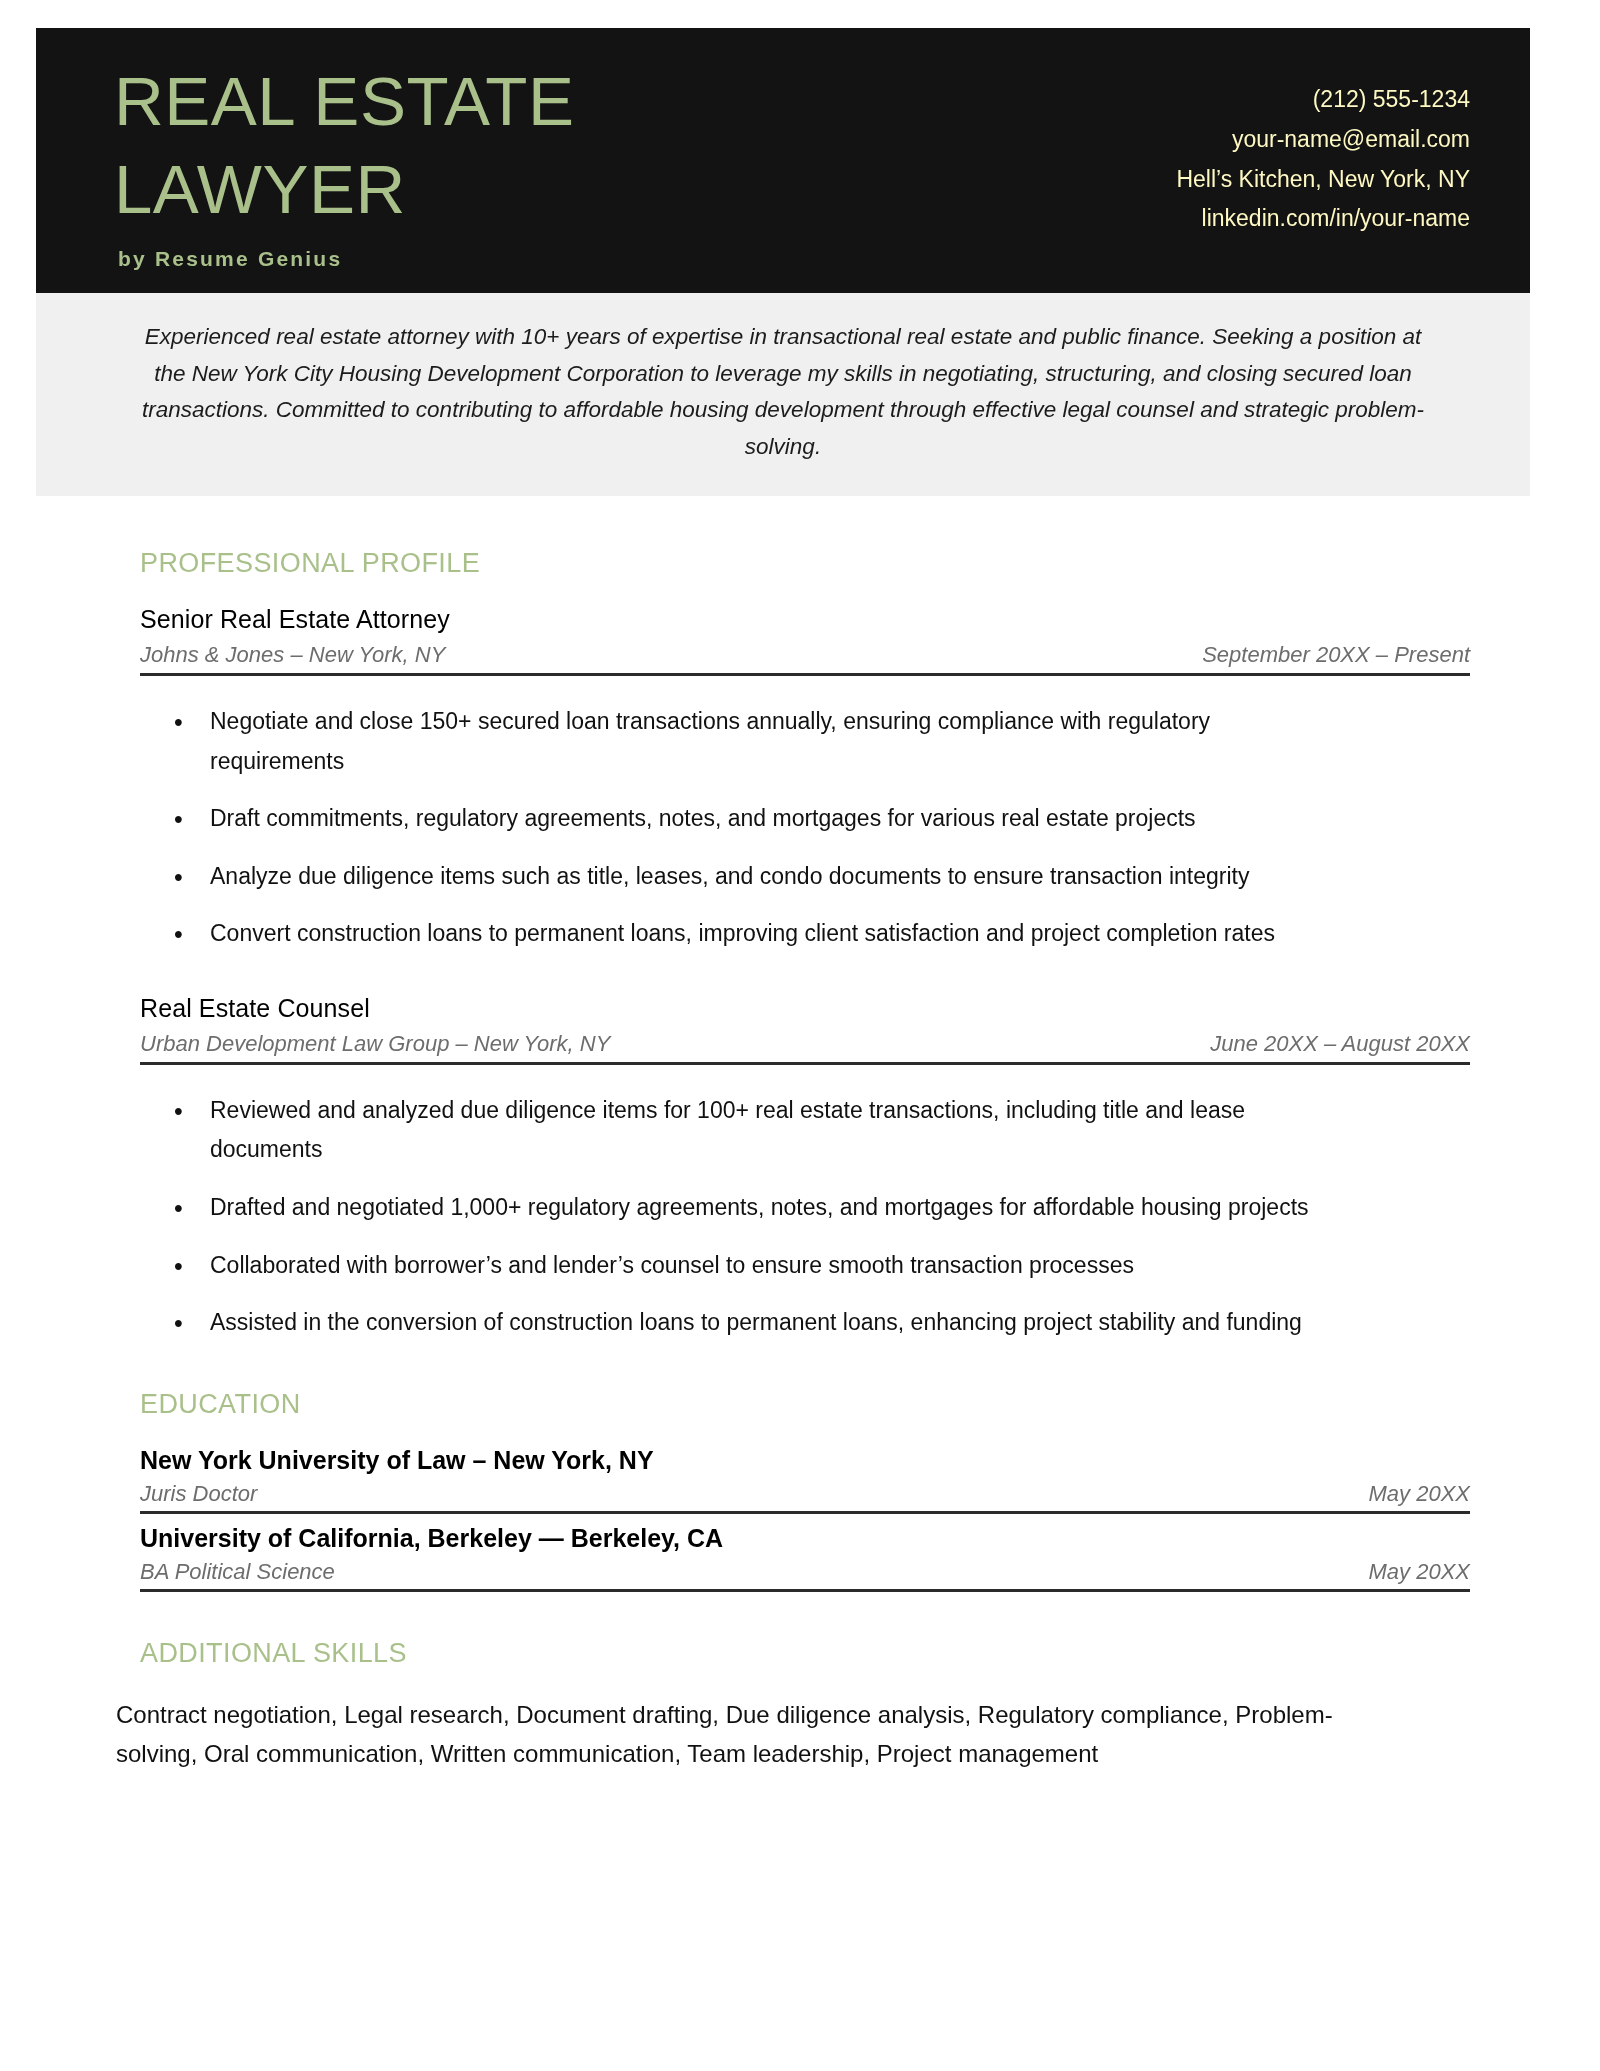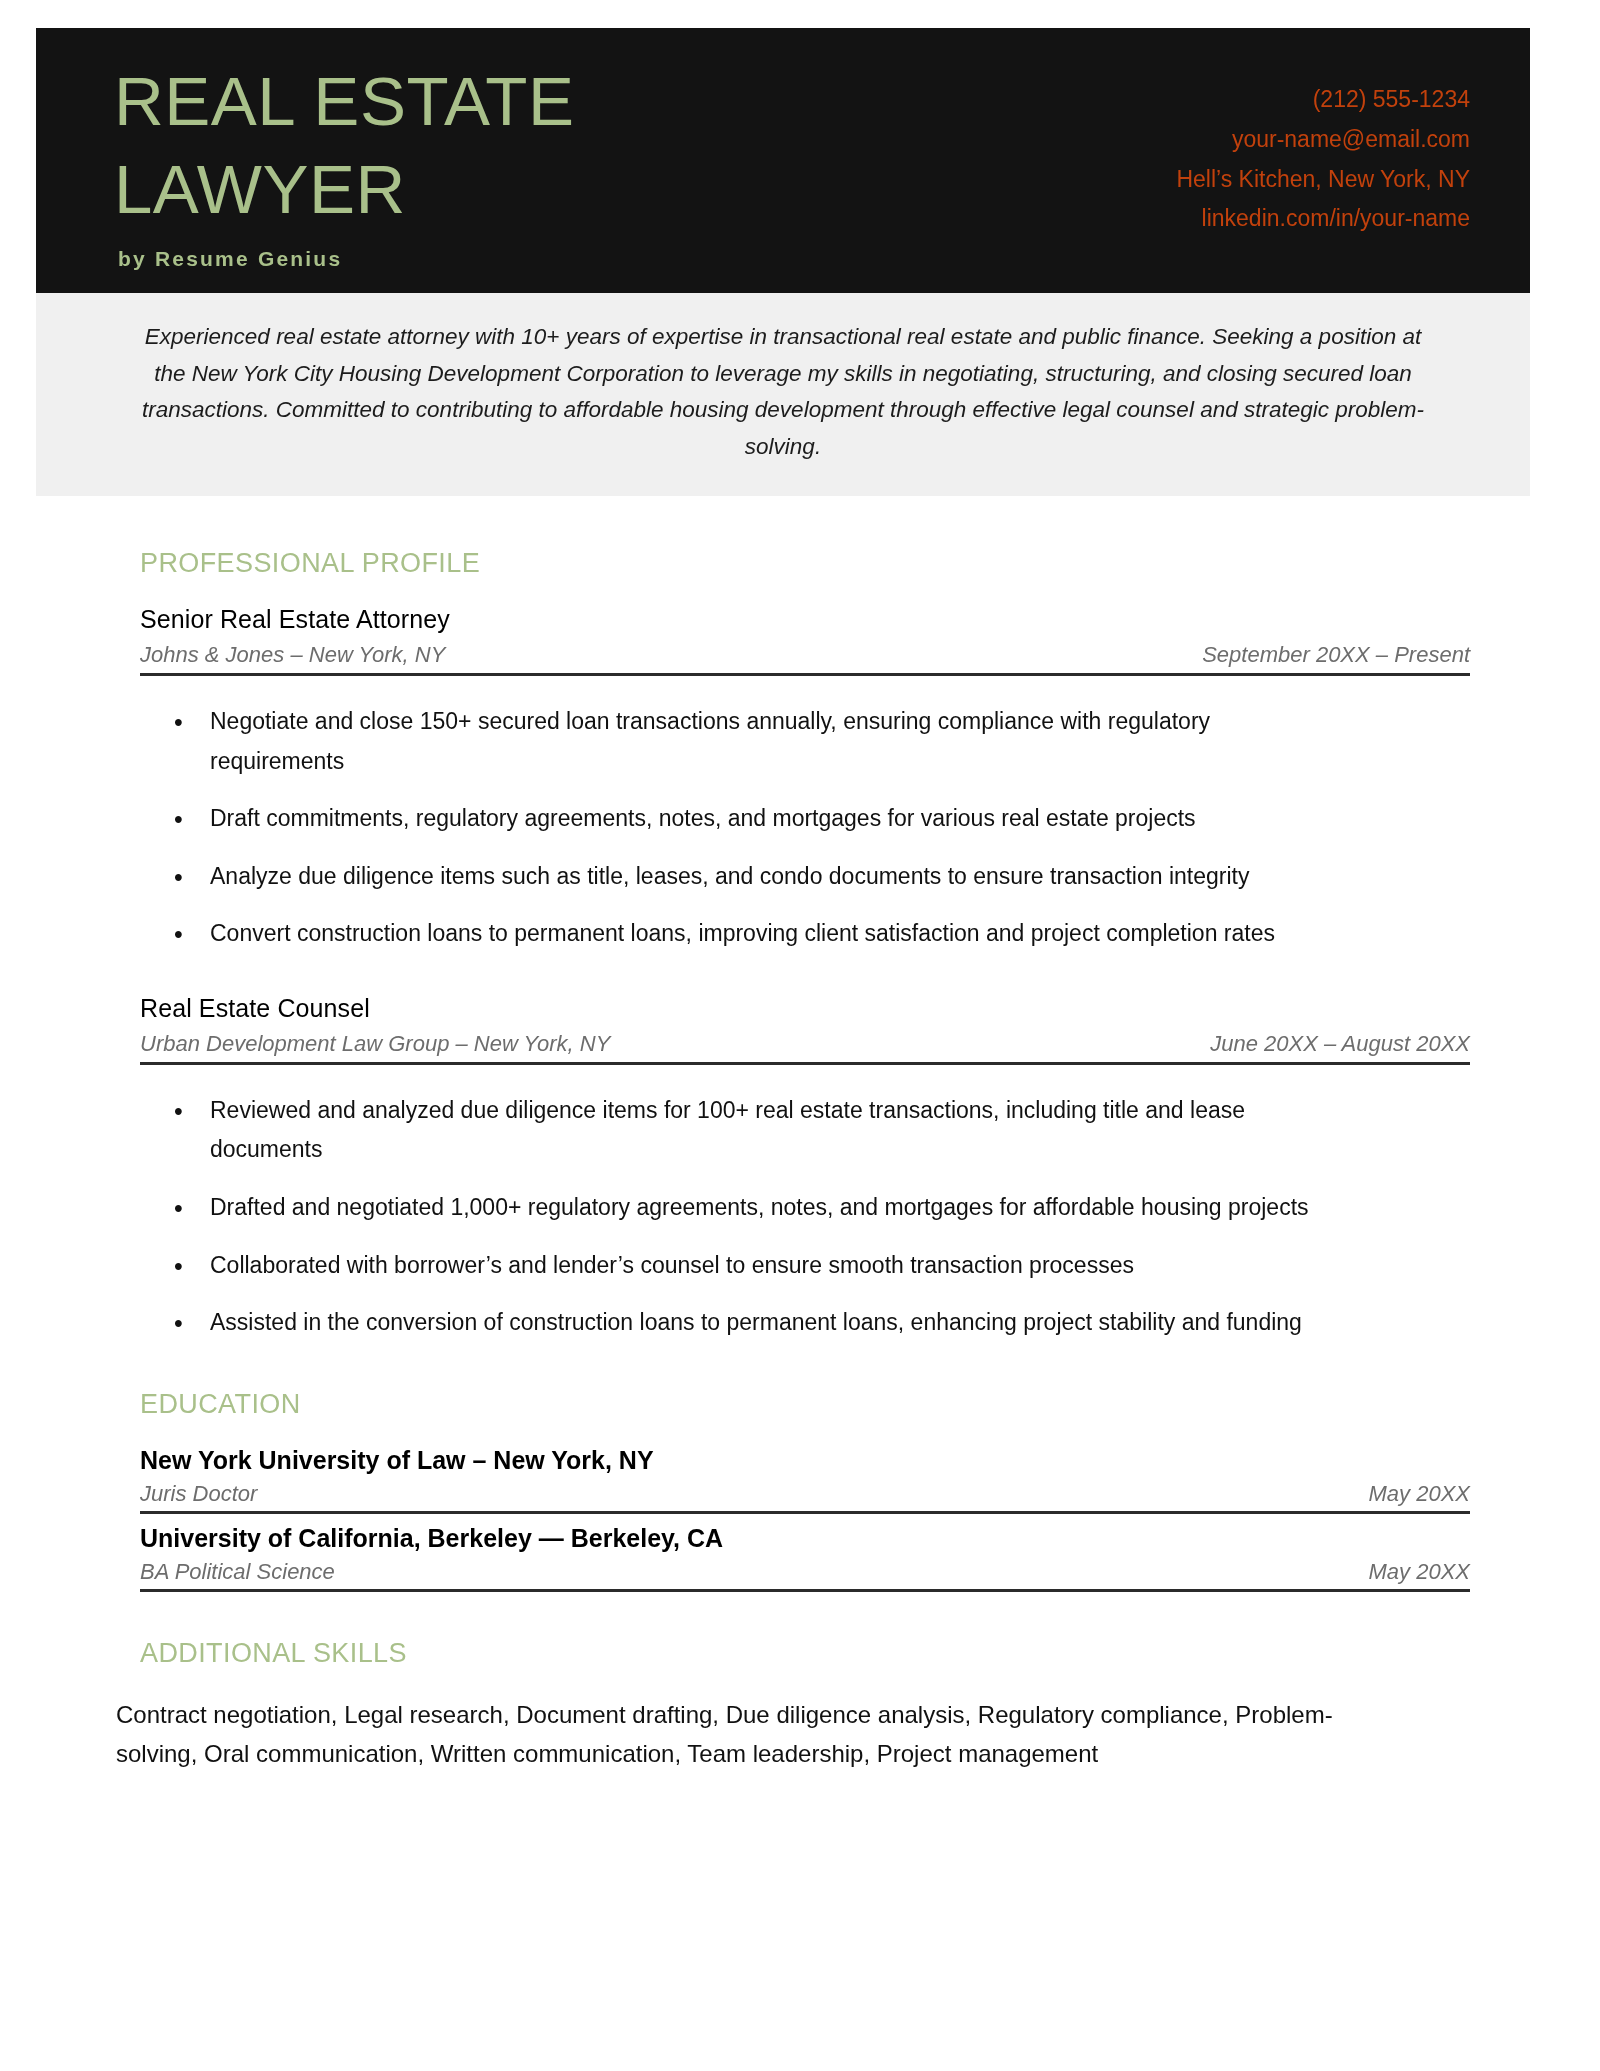--- a/index.html
+++ b/index.html
@@ -52,21 +52,21 @@
     letter-spacing: 2.2px;
     font-weight: 700;
     margin-top: 12px;
     padding-left: 4px;
   }
   .header-right {
     text-align: right;
     padding-top: 22px;
   }
   .contact-line {
-    color: #c2410c;
+    color: #fef9c3;
     font-size: 23px;
     line-height: 1.73;
     font-weight: 400;
     white-space: nowrap;
   }
 
   
   .summary {
     background: #f0f0f0;
     padding: 26px 96px 30px 96px;

